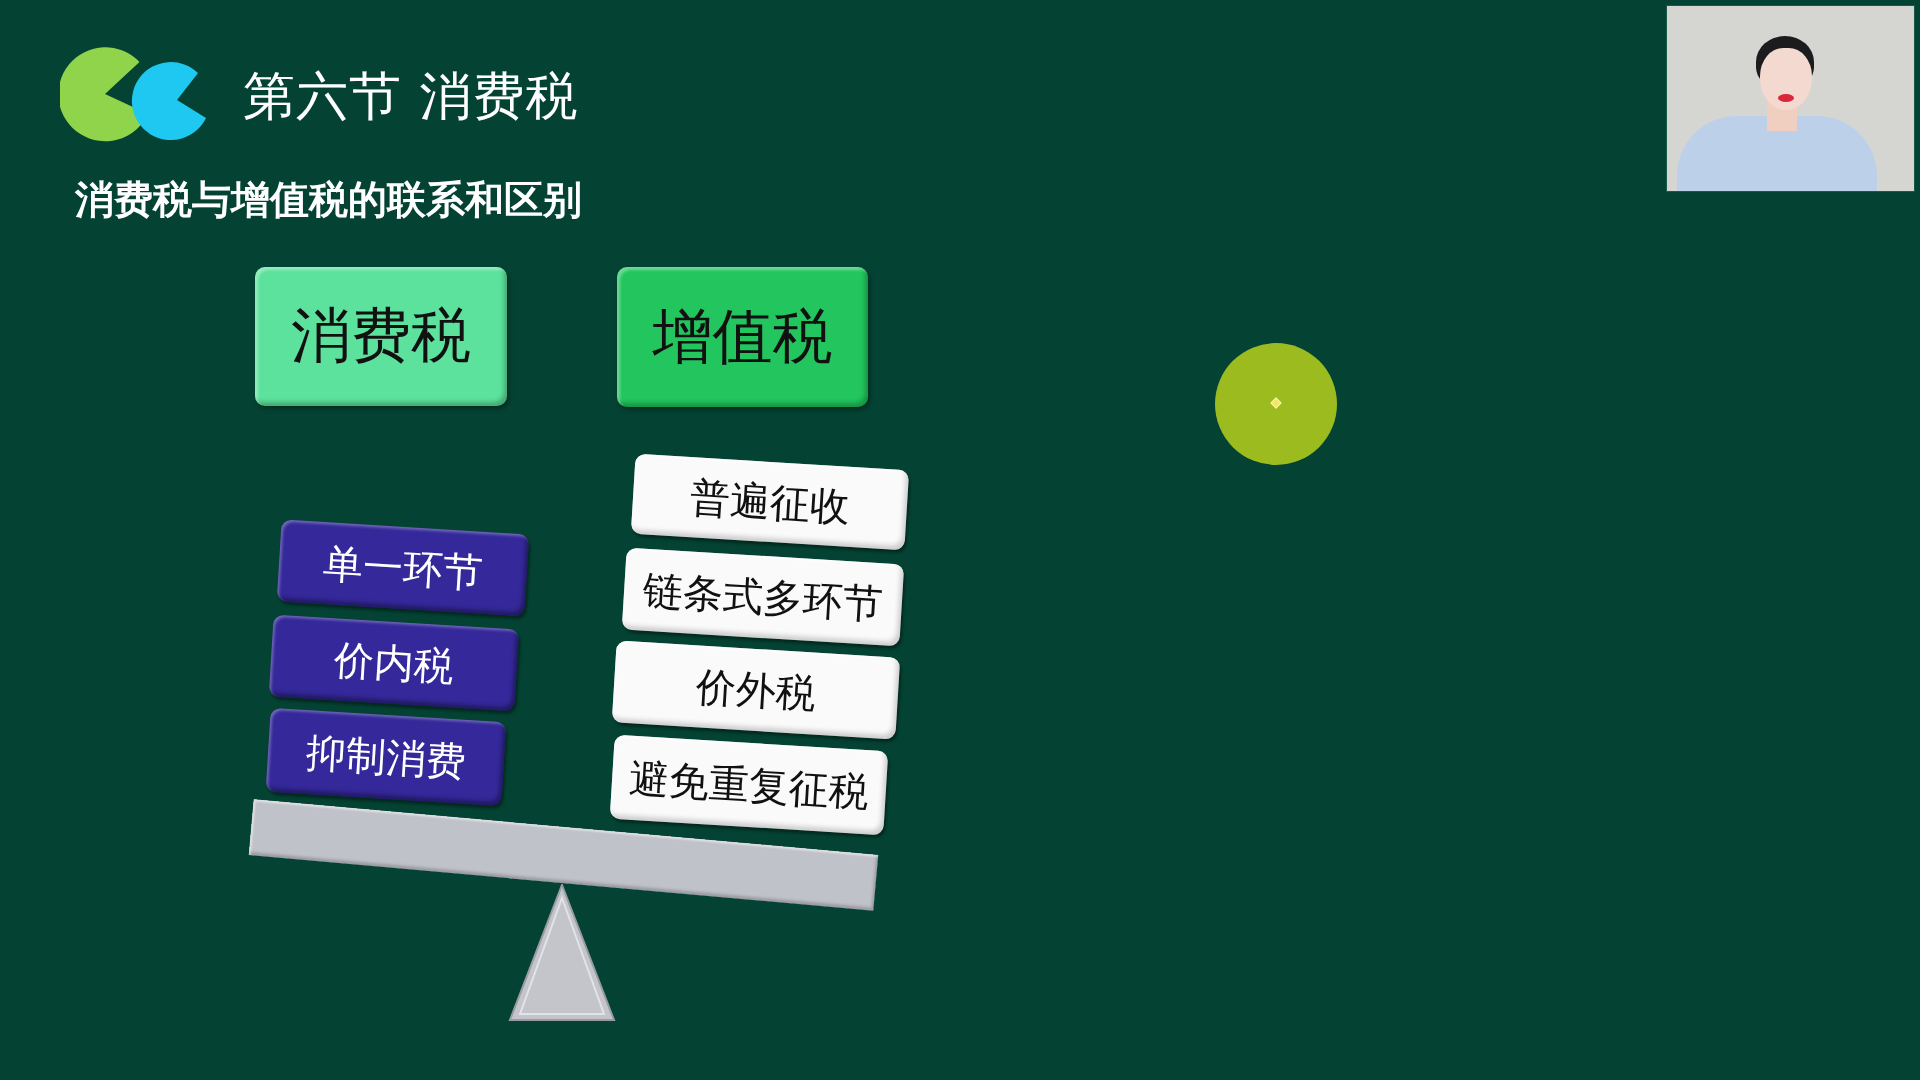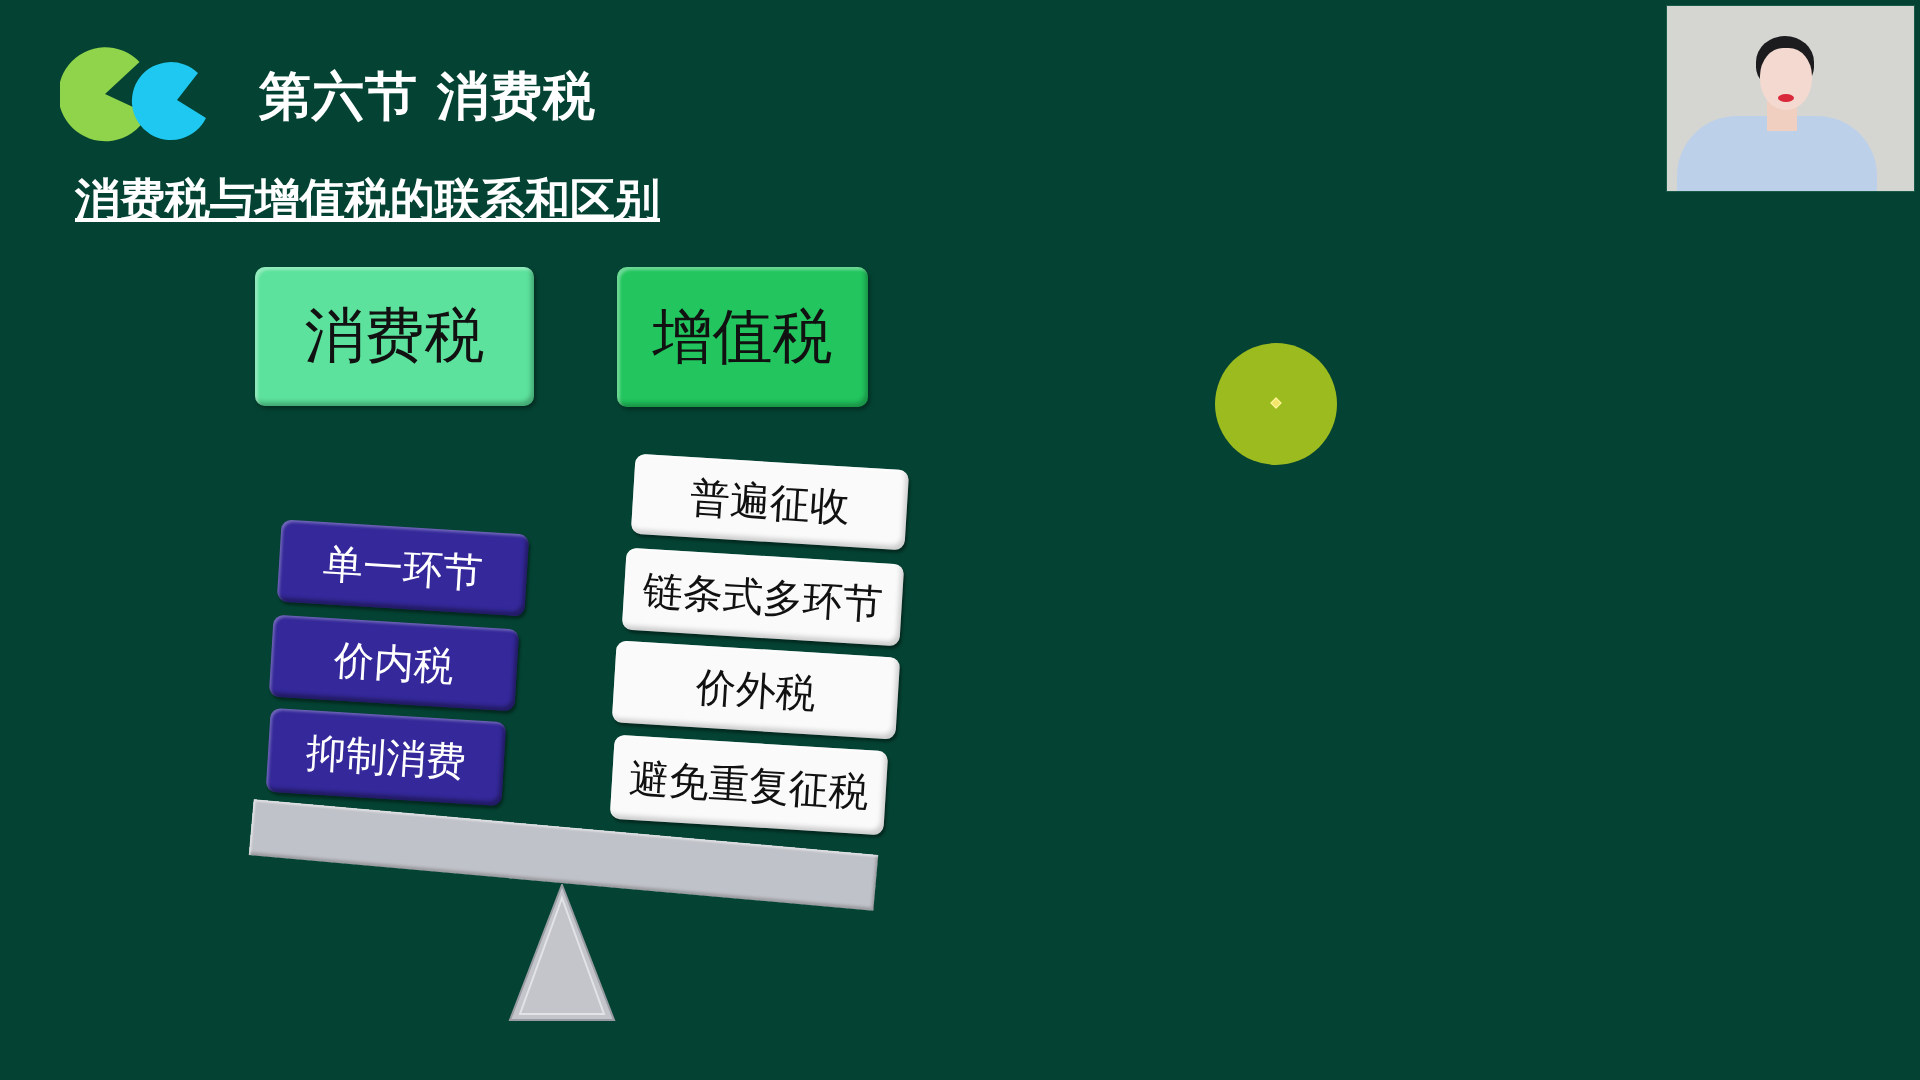--- a/index.html
+++ b/index.html
@@ -8,34 +8,34 @@
     background:#044333;
     font-family:"DejaVu Sans", "Liberation Sans", sans-serif;
     position:relative;
   }
   .abs { position:absolute; }
 
   
   #logo { left:60px; top:40px; width:160px; height:110px; }
 
   .title {
-    left:243px; top:64px; font-size:52px; font-weight:bold; color:#ffffff;
-    letter-spacing:1px; white-space:nowrap; line-height:64px;margin-left:16px;
+    left:243px; top:64px; font-size:52px; font-weight:normal; color:#ffffff;
+    letter-spacing:1px; white-space:nowrap; line-height:64px;
   }
   .subtitle {
-    left:75px; top:174px; font-size:45px; font-weight:bold; color:#ffffff;
-    white-space:nowrap; line-height:52px;text-decoration:underline;
+    left:75px; top:174px; font-size:39px; font-weight:bold; color:#ffffff;
+    white-space:nowrap; line-height:52px;
   }
 
   .head-box {
     display:flex; align-items:center; justify-content:center;
     border-radius:10px; font-size:60px; color:#111;
     box-shadow: inset 3px 3px 3px rgba(255,255,255,0.35), inset -3px -4px 4px rgba(0,0,0,0.25), 2px 3px 4px rgba(0,0,0,0.35);
   }
-  .head-consumption { left:255px; top:267px; width:279px; height:139px; background:#5ce29c; }
+  .head-consumption { left:255px; top:267px; width:252px; height:139px; background:#5ce29c; }
   .head-vat { left:617px; top:267px; width:251px; height:140px; background:#22c55e; }
 
   .block {
     display:flex; align-items:center; justify-content:center;
     border-radius:10px; font-size:40px; white-space:nowrap;
     transform-origin: center center;
   }
   .purple {
     background:#34289a; color:#fff; transform:rotate(3.5deg);
     box-shadow: inset 2px 2px 3px rgba(255,255,255,0.3), inset -3px -4px 4px rgba(0,0,0,0.35), 2px 3px 3px rgba(0,0,0,0.4);

